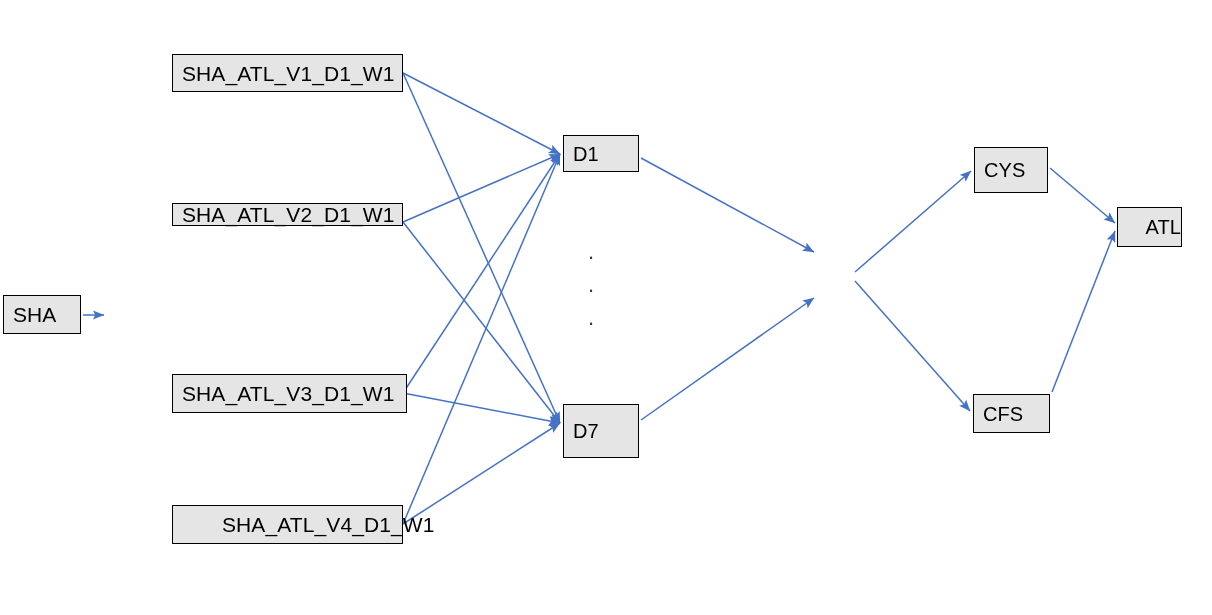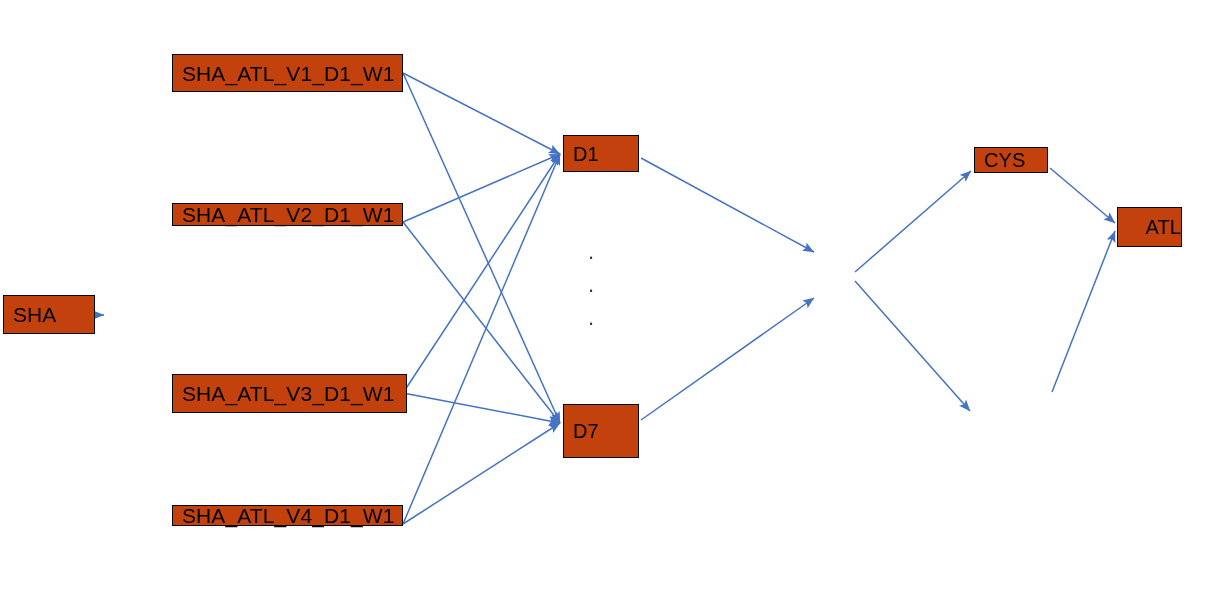--- a/index.html
+++ b/index.html
@@ -19,21 +19,21 @@
     position: absolute;
     left: 0;
     top: 0;
     width: 1212px;
     height: 615px;
   }
   .node {
     position: absolute;
     box-sizing: border-box;
     border: 1.6px solid #000000;
-    background: #c2410c;
+    background: #e5e5e5;
     display: flex;
     align-items: center;
     color: #000000;
     z-index: 2;
   }
   .node .label {
     padding-left: 9px;
     font-size: 21px;
     line-height: 1;
     white-space: nowrap;
@@ -79,43 +79,46 @@
         <line x1="403" y1="524" x2="560" y2="423" marker-end="url(#arrowhead)"></line>
         <line x1="641" y1="158" x2="814" y2="252" marker-end="url(#arrowhead)"></line>
         <line x1="641" y1="420" x2="814" y2="298" marker-end="url(#arrowhead)"></line>
         <line x1="855" y1="272" x2="971" y2="171" marker-end="url(#arrowhead)"></line>
         <line x1="855" y1="281" x2="970" y2="411" marker-end="url(#arrowhead)"></line>
         <line x1="1050" y1="168" x2="1115" y2="223" marker-end="url(#arrowhead)"></line>
         <line x1="1052" y1="392" x2="1115" y2="231" marker-end="url(#arrowhead)"></line>
       </g>
   </svg>
 
-  <div class="node" style="left: 3px; top: 295px; width: 92px; height: 39px; border-color: rgb(0, 0, 0);">
+  <div class="node" style="left: 3px; top: 295px; width: 78px; height: 39px; border-color: rgb(0, 0, 0);">
     <span class="label">SHA</span>
   </div>
   <div class="node" style="left: 172px; top: 54px; width: 231px; height: 38px; border-color: rgb(0, 0, 0);">
     <span class="label">SHA_ATL_V1_D1_W1</span>
   </div>
   <div class="node" style="left: 172px; top: 203px; width: 231px; height: 23px; border-color: rgb(0, 0, 0);">
     <span class="label">SHA_ATL_V2_D1_W1</span>
   </div>
   <div class="node" style="left: 172px; top: 374px; width: 235px; height: 39px; border-color: rgb(0, 0, 0);">
     <span class="label">SHA_ATL_V3_D1_W1</span>
   </div>
-  <div class="node" style="left: 172px; top: 505px; width: 231px; height: 21px; border-color: rgb(0, 0, 0);">
+  <div class="node" style="left: 172px; top: 505px; width: 231px; height: 39px; border-color: rgb(0, 0, 0); padding-left: 40px;">
     <span class="label">SHA_ATL_V4_D1_W1</span>
   </div>
   <div class="node small" style="left: 563px; top: 135px; width: 76px; height: 37px; border-color: rgb(0, 0, 0);">
     <span class="label">D1</span>
   </div>
   <div class="node small" style="left: 563px; top: 404px; width: 76px; height: 54px; border-color: rgb(0, 0, 0);">
     <span class="label">D7</span>
   </div>
-  <div class="node small" style="left: 974px; top: 147px; width: 74px; height: 26px; border-color: rgb(0, 0, 0);">
+  <div class="node small" style="left: 974px; top: 147px; width: 74px; height: 46px; border-color: rgb(0, 0, 0);">
     <span class="label">CYS</span>
+  </div>
+  <div class="node small" style="left: 973px; top: 394px; width: 77px; height: 39px; border-color: rgb(0, 0, 0);">
+    <span class="label">CFS</span>
   </div>
   <div class="node small" style="left: 1117px; top: 207px; width: 65px; height: 40px; border-color: rgb(0, 0, 0); justify-content: flex-end;">
     <span class="label">ATL</span>
   </div>
 
   <div class="dots" id="ellipsis" style="left: 588px; top: 235px;">
       <span class="dot">.</span>
       <span class="dot">.</span>
       <span class="dot">.</span>
     </div>

